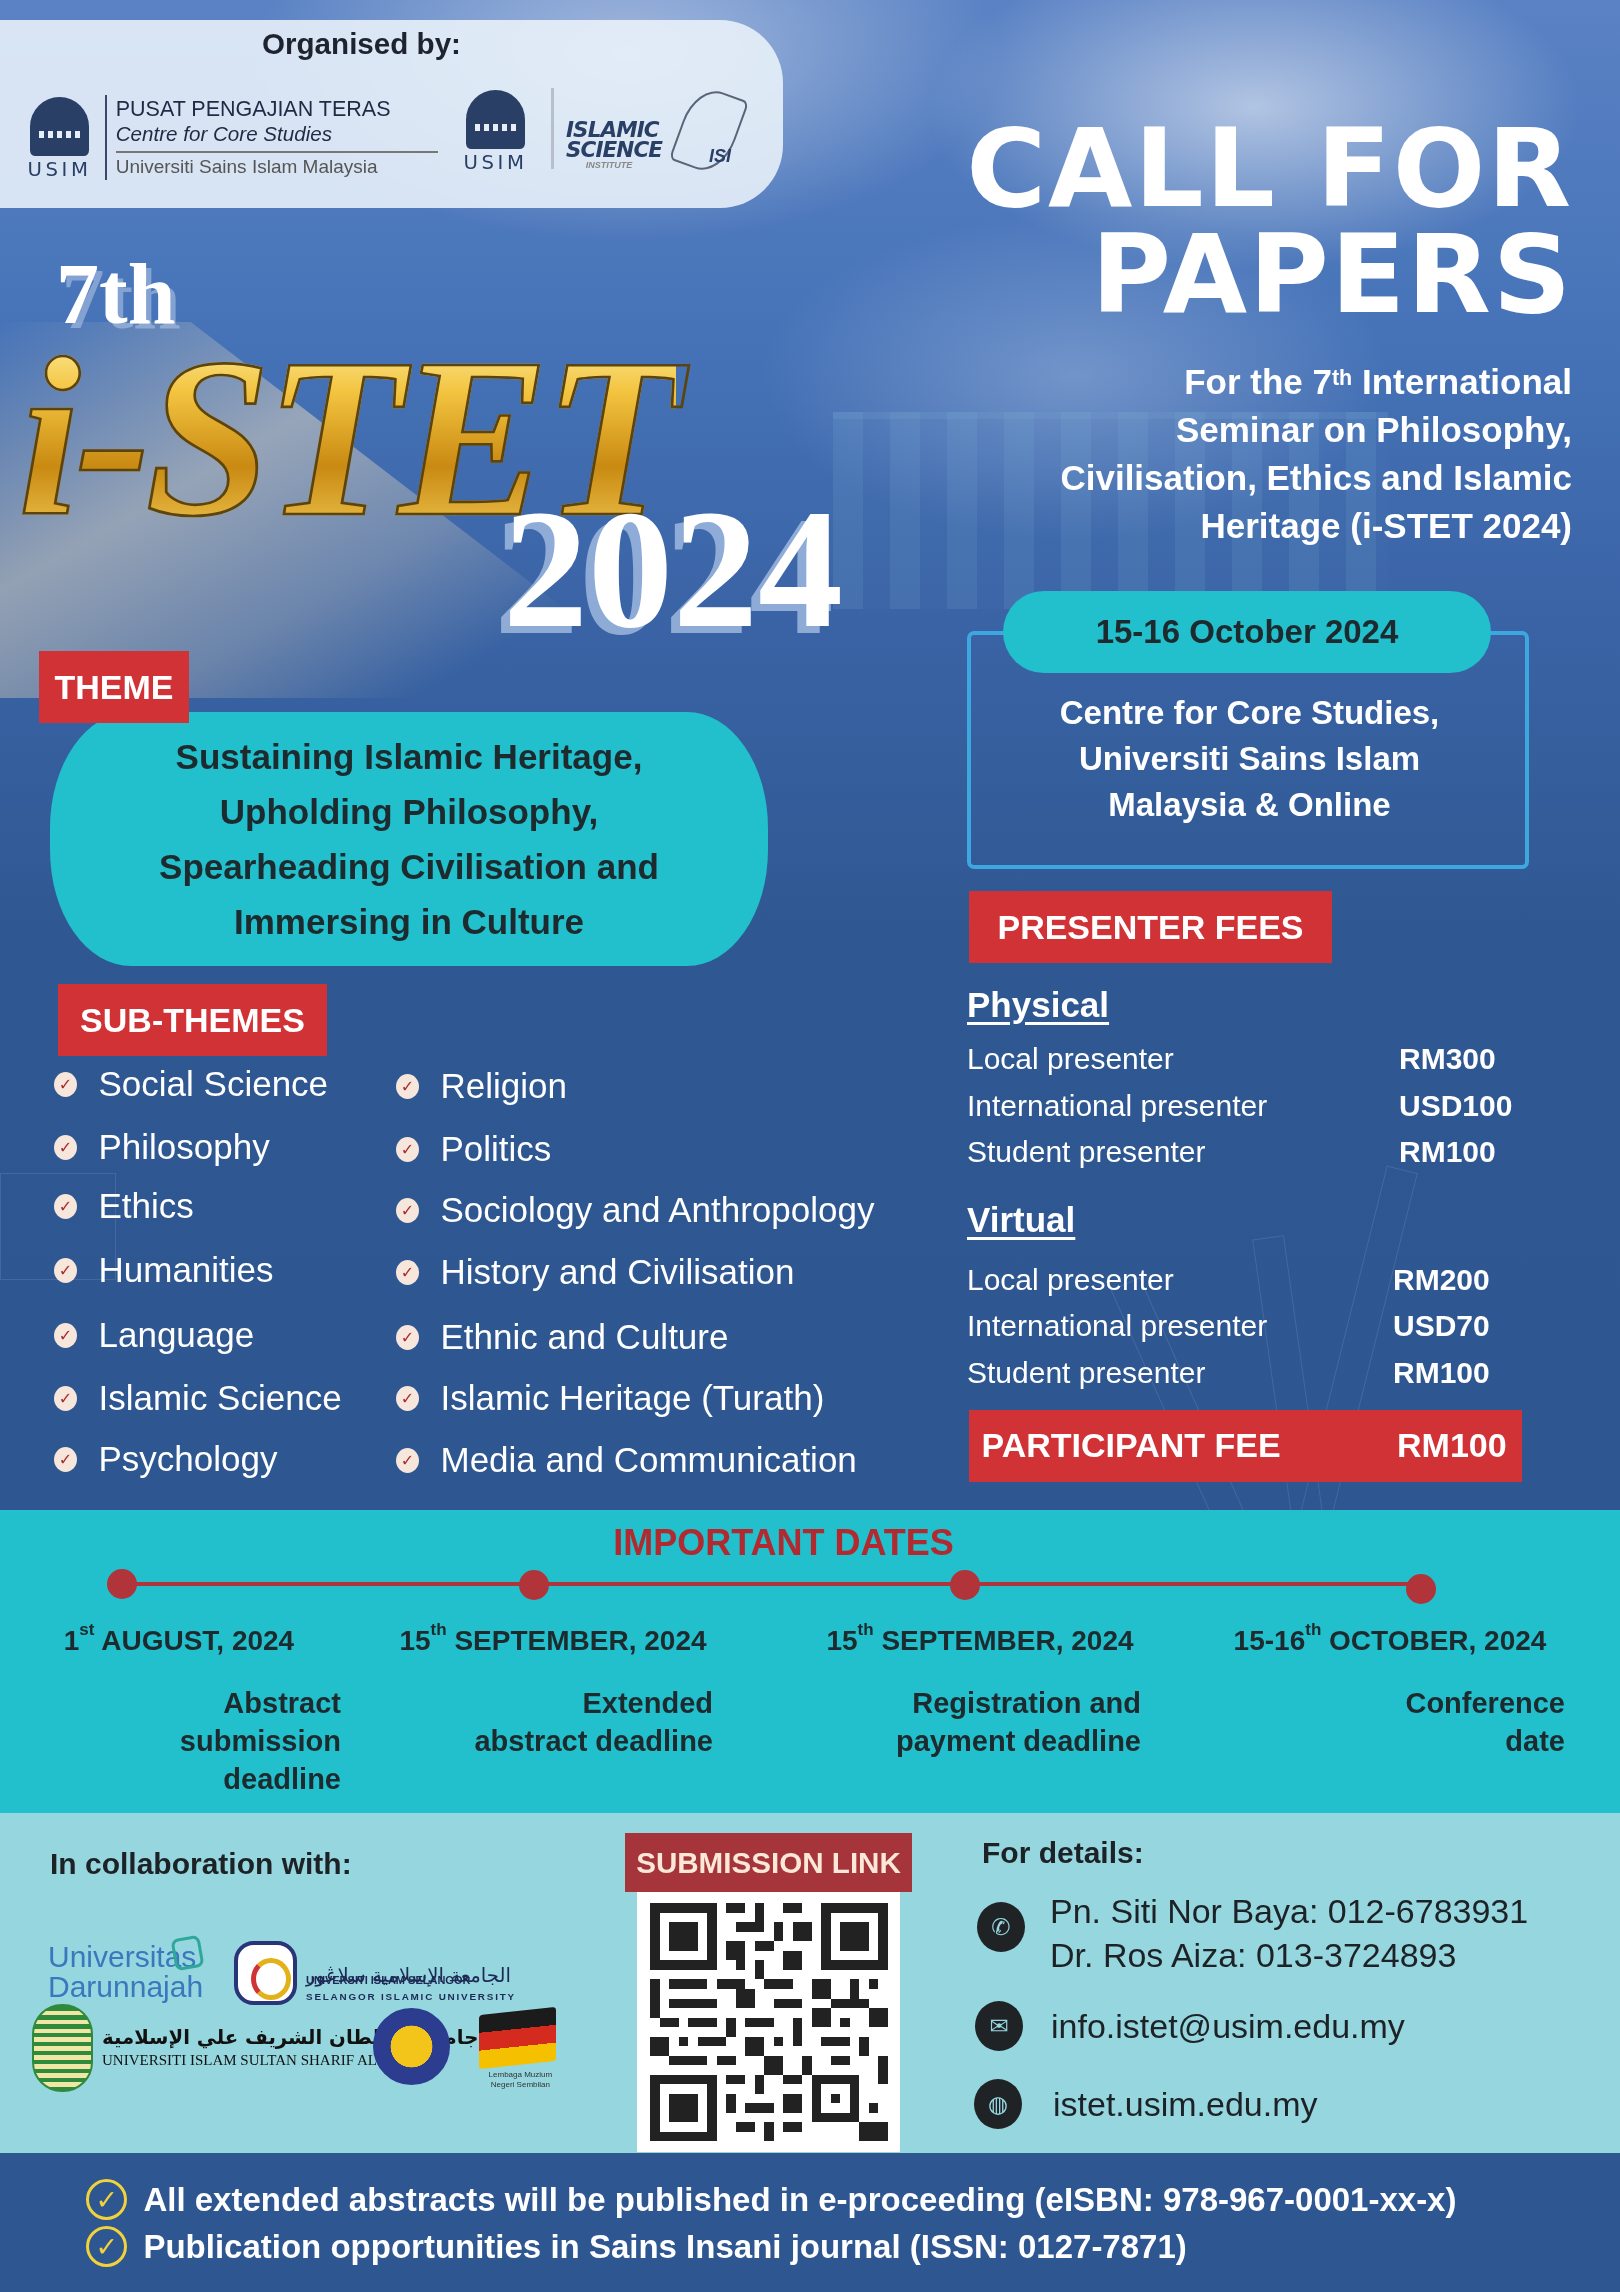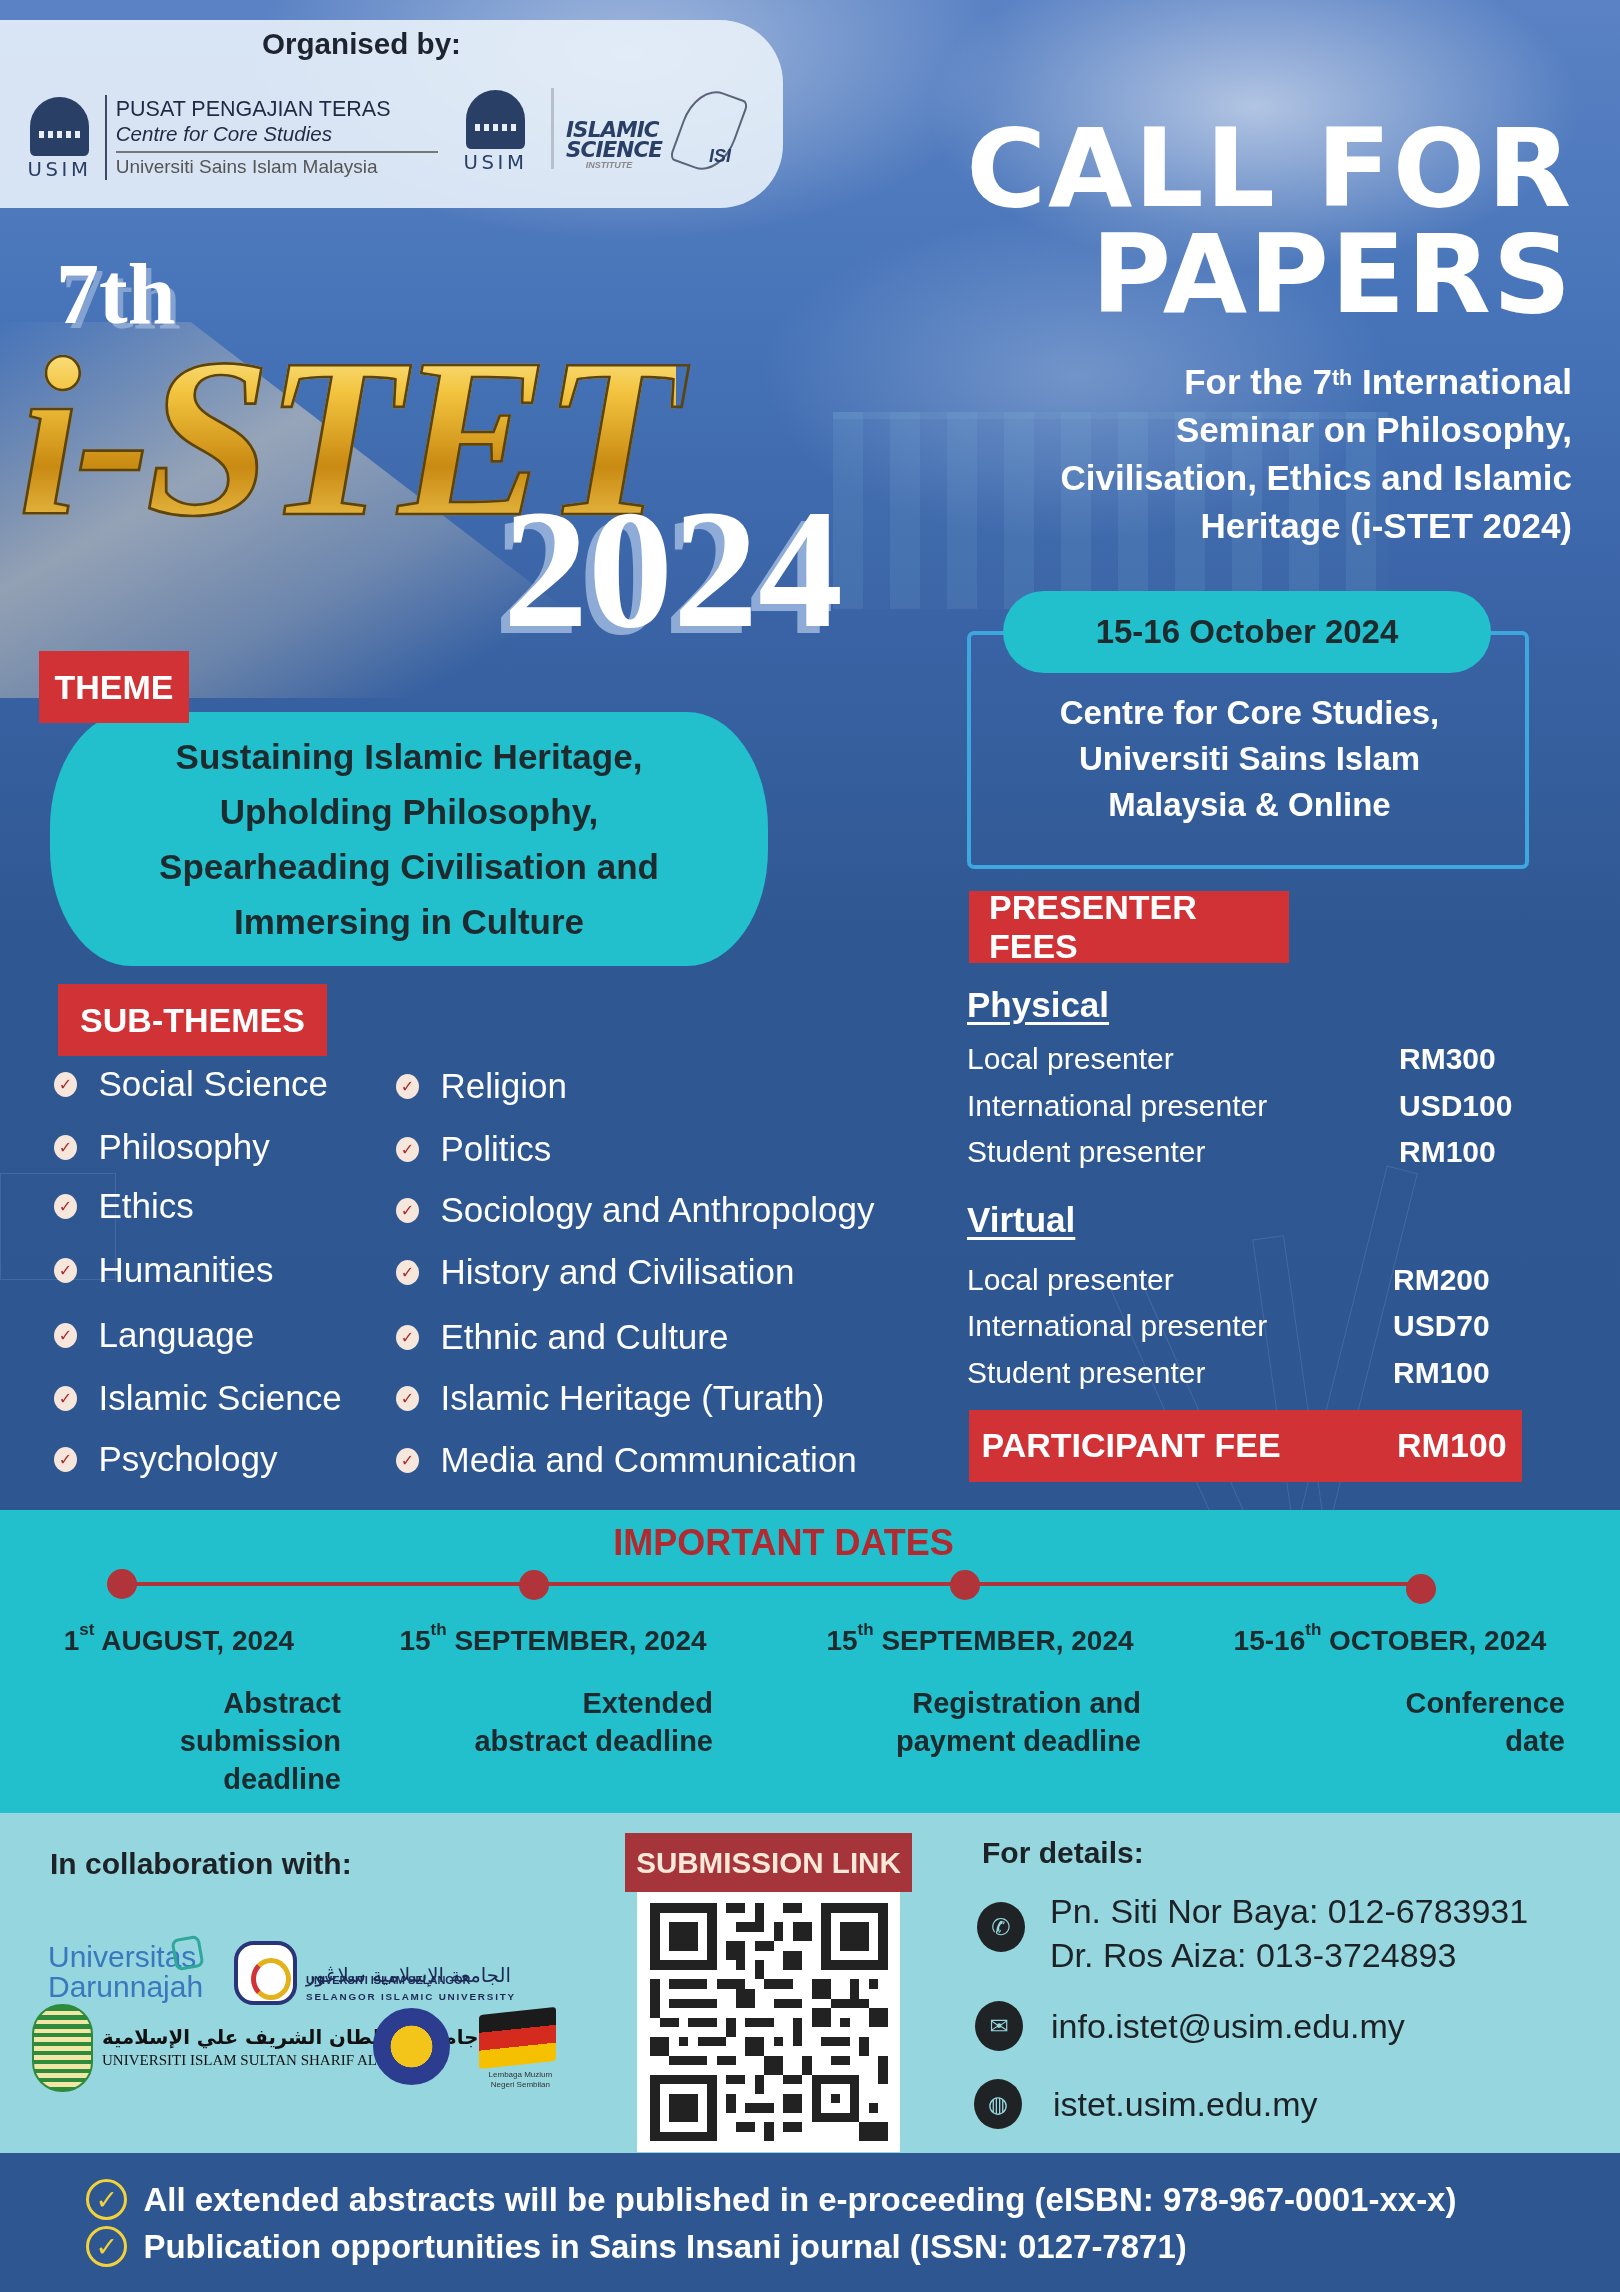--- a/index.html
+++ b/index.html
@@ -158,21 +158,21 @@
     display: flex; align-items: center; justify-content: center;
     font-size: 33px; font-weight: bold; color: #1d2a2e;
   }
   .venue-text {
     position: absolute; left: 972px; top: 690px; width: 555px; text-align: center;
     color: #ffffff; font-size: 33px; line-height: 46px; font-weight: bold;
   }
   .venue-text div { white-space: pre-line; }
 
   
-  .fees-tag { left: 969px; top: 891px; width: 320px; height: 72px; font-size: 34px; padding-left: 20px; }
+  .fees-tag { left: 969px; top: 891px; width: 363px; height: 72px; font-size: 34px; }
   .fees { position: absolute; left: 967px; top: 985px; width: 573px; }
   .fee-head {
     position: absolute; left: 0; color: #ffffff; font-size: 35px; font-weight: bold;
     text-decoration: underline; text-underline-offset: 5.4px;
   }
   .fee-row { position: absolute; left: 0; width: 573px; height: 45px; color: #ffffff; font-size: 30px; }
   .fee-row .lbl { position: absolute; left: 0; top: 0; }
   .fee-row .val { position: absolute; left: 432px; top: 0; font-weight: bold; }
   .participant-bar {
     position: absolute; left: 969px; top: 1410px; width: 553px; height: 72px;

